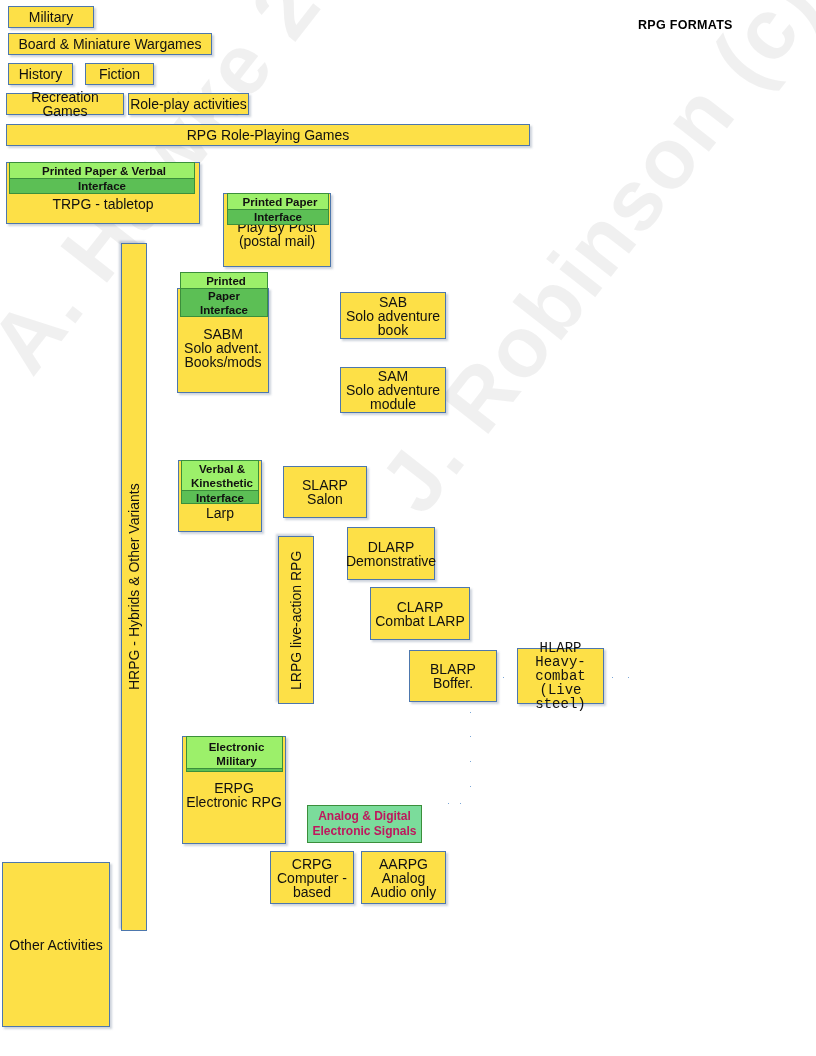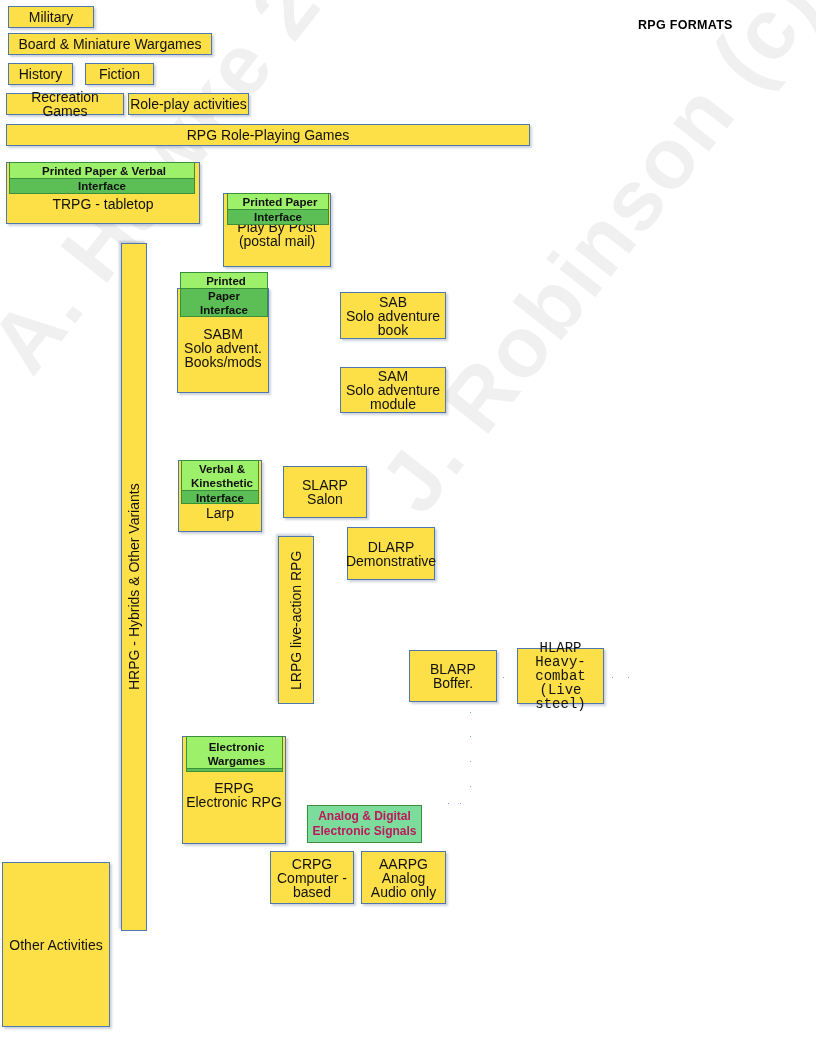--- a/index.html
+++ b/index.html
@@ -175,34 +175,36 @@
   <div class="iface" style="left:181px;top:460px;width:78px;height:44px;">
     <div class="l1">Verbal &amp;
 Kinesthetic</div>
     <div class="l2">Interface</div>
   </div>
 
   <div class="node shadow top-align" style="left:182px;top:736px;width:104px;height:108px;padding-top:44px;">ERPG
 Electronic RPG</div>
   <div class="iface" style="left:186px;top:736px;width:97px;height:36px;">
     <div class="l1" style="padding-top:3px;">Electronic
-Wargames</div>
+Military</div>
     <div class="l2" style="height:5px;"></div>
   </div>
 
   <div class="node shadow" style="left:340px;top:292px;width:106px;height:47px;">SAB
 Solo adventure
 book</div>
   <div class="node shadow" style="left:340px;top:367px;width:106px;height:46px;">SAM
 Solo adventure
 module</div>
   <div class="node shadow" style="left:283px;top:466px;width:84px;height:52px;">SLARP
 Salon</div>
   <div class="node shadow" style="left:347px;top:527px;width:88px;height:53px;">DLARP
 Demonstrative</div>
+  <div class="node shadow" style="left:370px;top:587px;width:100px;height:53px;">CLARP
+Combat LARP</div>
   <div class="node shadow" style="left:409px;top:650px;width:88px;height:52px;">BLARP
 Boffer.</div>
   <div class="node shadow" style="left:517px;top:648px;width:87px;height:56px;font-family:Liberation Mono, monospace;">HLARP
 Heavy-
 combat
 (Live steel)</div>
   <div class="node shadow" style="left:270px;top:851px;width:84px;height:53px;">CRPG
 Computer -
 based</div>
   <div class="node shadow" style="left:361px;top:851px;width:85px;height:53px;">AARPG

